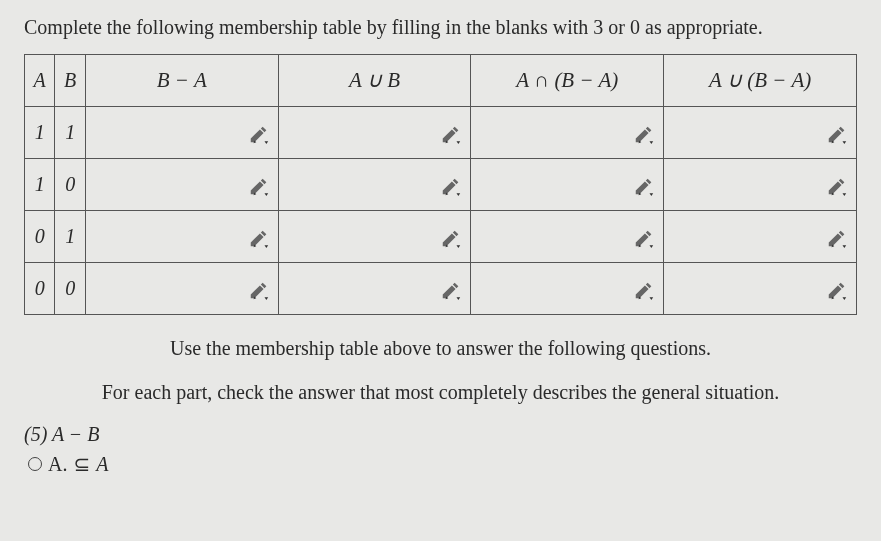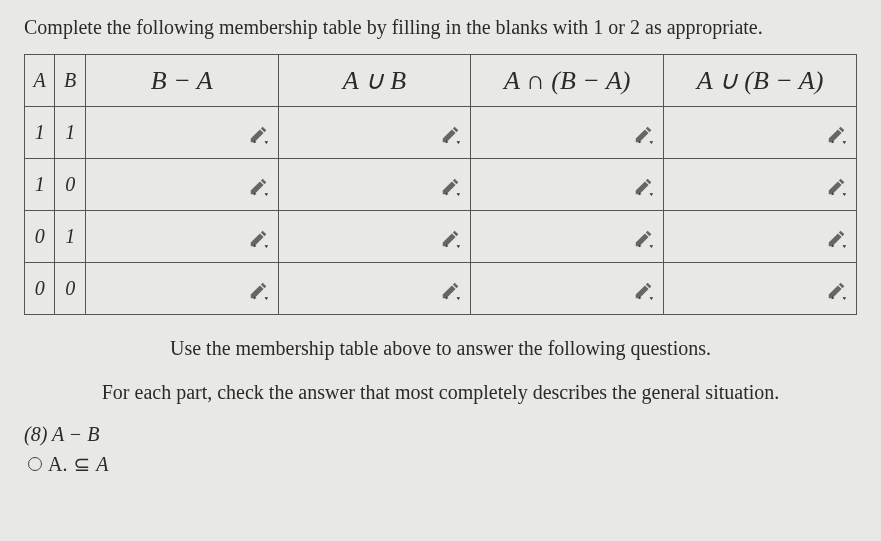--- a/index.html
+++ b/index.html
@@ -30,21 +30,21 @@
       border: 1.5px solid #555;
       height: 52px;
       vertical-align: middle;
       position: relative;
       font-weight: normal;
       font-style: italic;
       font-family: 'Times New Roman', serif;
     }
     th {
       text-align: center;
-      font-size: 26px;
+      font-size: 21px;
     }
     .col-ab {
       width: 30px;
       text-align: center;
       font-size: 20px;
     }
     .col-wide {
       width: 190px;
     }
     .data-cell {
@@ -87,21 +87,21 @@
       border-radius: 50%;
       display: inline-block;
     }
     .subset {
       font-style: normal;
     }
   </style>
 </head>
 <body>
 
-<div class="instructions">Complete the following membership table by filling in the blanks with 1 or 2 as appropriate.</div>
+<div class="instructions">Complete the following membership table by filling in the blanks with 3 or 0 as appropriate.</div>
 
 <table>
   <thead>
     <tr>
       <th class="col-ab">A</th>
       <th class="col-ab">B</th>
       <th class="col-wide">B − A</th>
       <th class="col-wide">A ∪ B</th>
       <th class="col-wide">A ∩ (B − A)</th>
       <th class="col-wide">A ∪ (B − A)</th>
@@ -204,21 +204,21 @@
               <path d="M18 20 l4 0 l-2 3 z" fill="#333"></path>
             </svg></span></td>
     </tr>
   </tbody>
 </table>
 
 <div class="follow-text">Use the membership table above to answer the following questions.</div>
 <div class="follow-text">For each part, check the answer that most completely describes the general situation.</div>
 
 <div class="q-part">
-  <span class="math-i">(8) A − B</span>
+  <span class="math-i">(5) A − B</span>
 </div>
 
 <div class="option-row">
   <span class="radio"></span>
   <span>A.</span>
   <span class="subset">⊆</span>
   <span class="math-i">A</span>
 </div>
 
 </body></html>

